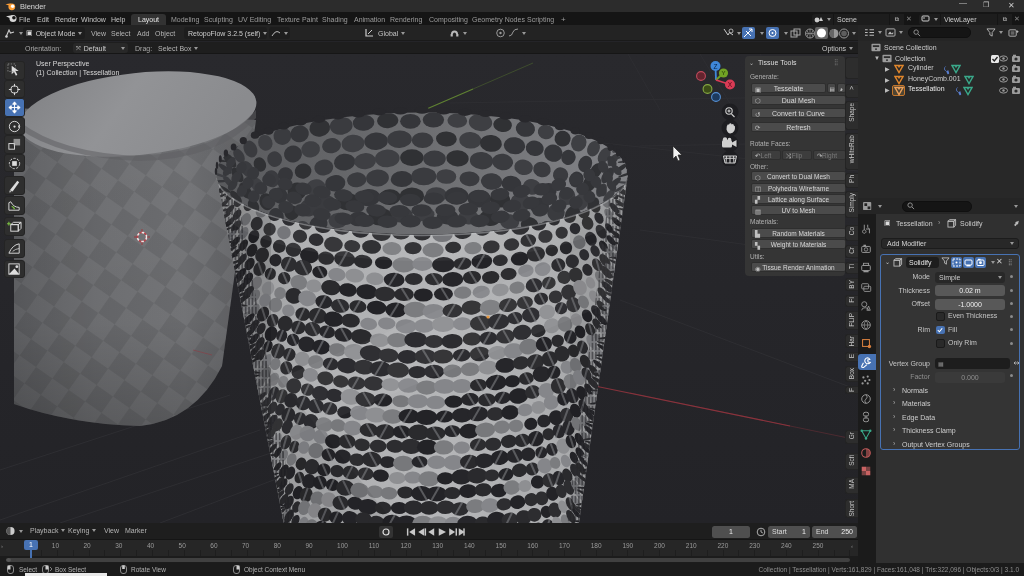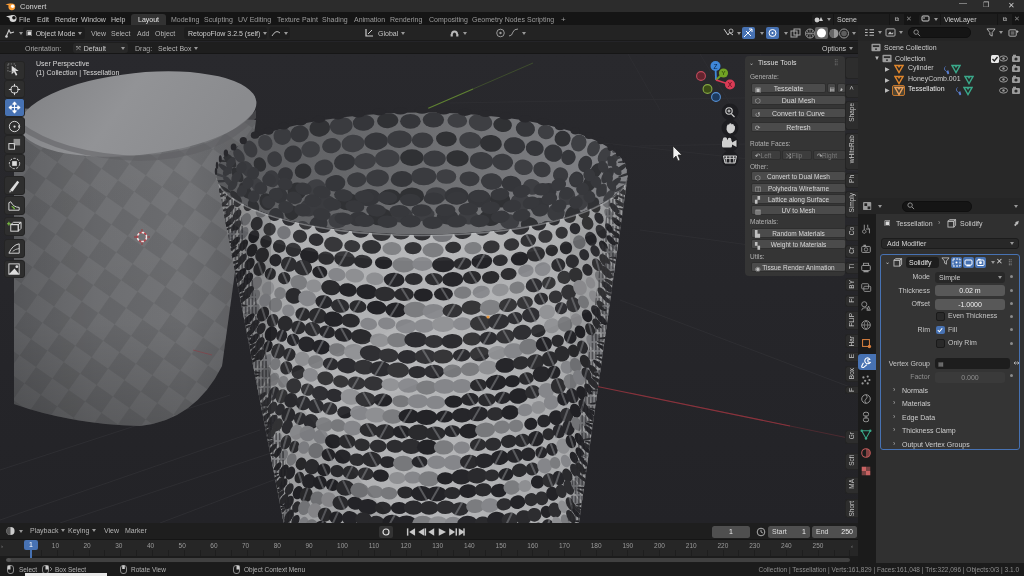--- a/index.html
+++ b/index.html
@@ -12,21 +12,21 @@
 .field{background:#1d1d1d;border-radius:3px;color:#cdcdcd;font-size:7px;display:flex;align-items:center;white-space:nowrap;overflow:hidden;}
 </style></head><body>
 <div id="stage">
 
 <div class="abs" style="left:0;top:0;width:1024px;height:12px;background:#2c2c2c;">
  <svg class="abs" style="left:5px;top:1px" width="11" height="10" viewBox="0 0 11 10">
   <circle cx="6.8" cy="5.8" r="3.4" fill="#ff9f37"></circle>
         <circle cx="7.6" cy="5.2" r="1.7" fill="#fff"></circle>
   <path d="M0.5,3.2 L6,2.2 L3.8,4.6 Z" fill="#ff9f37"></path>
  </svg>
- <span class="abs" style="left:20px;top:2px;font-size:7.5px;color:#d5d5d5;">Convert</span>
+ <span class="abs" style="left:20px;top:2px;font-size:7.5px;color:#d5d5d5;">Blender</span>
  <span class="abs" style="left:959px;top:-2px;color:#c8c8c8;font-size:8px;">—</span>
  <span class="abs" style="left:983px;top:1px;color:#c8c8c8;font-size:7px;">❐</span>
  <span class="abs" style="left:1008px;top:1px;color:#c8c8c8;font-size:8px;">✕</span>
 </div>
 <div class="abs" style="left:0;top:12px;width:1024px;height:13px;background:#151515;">
  <svg class="abs" style="left:6px;top:2px" width="12" height="9" viewBox="0 0 12 9">
   <circle cx="7" cy="4.5" r="3.5" fill="#d8d8d8"></circle>
         <circle cx="7.9" cy="3.7" r="1.8" fill="#151515"></circle>
   <path d="M0,2.2 L6.2,1.2 L3.6,3.9 Z" fill="#d8d8d8"></path>
  </svg>

